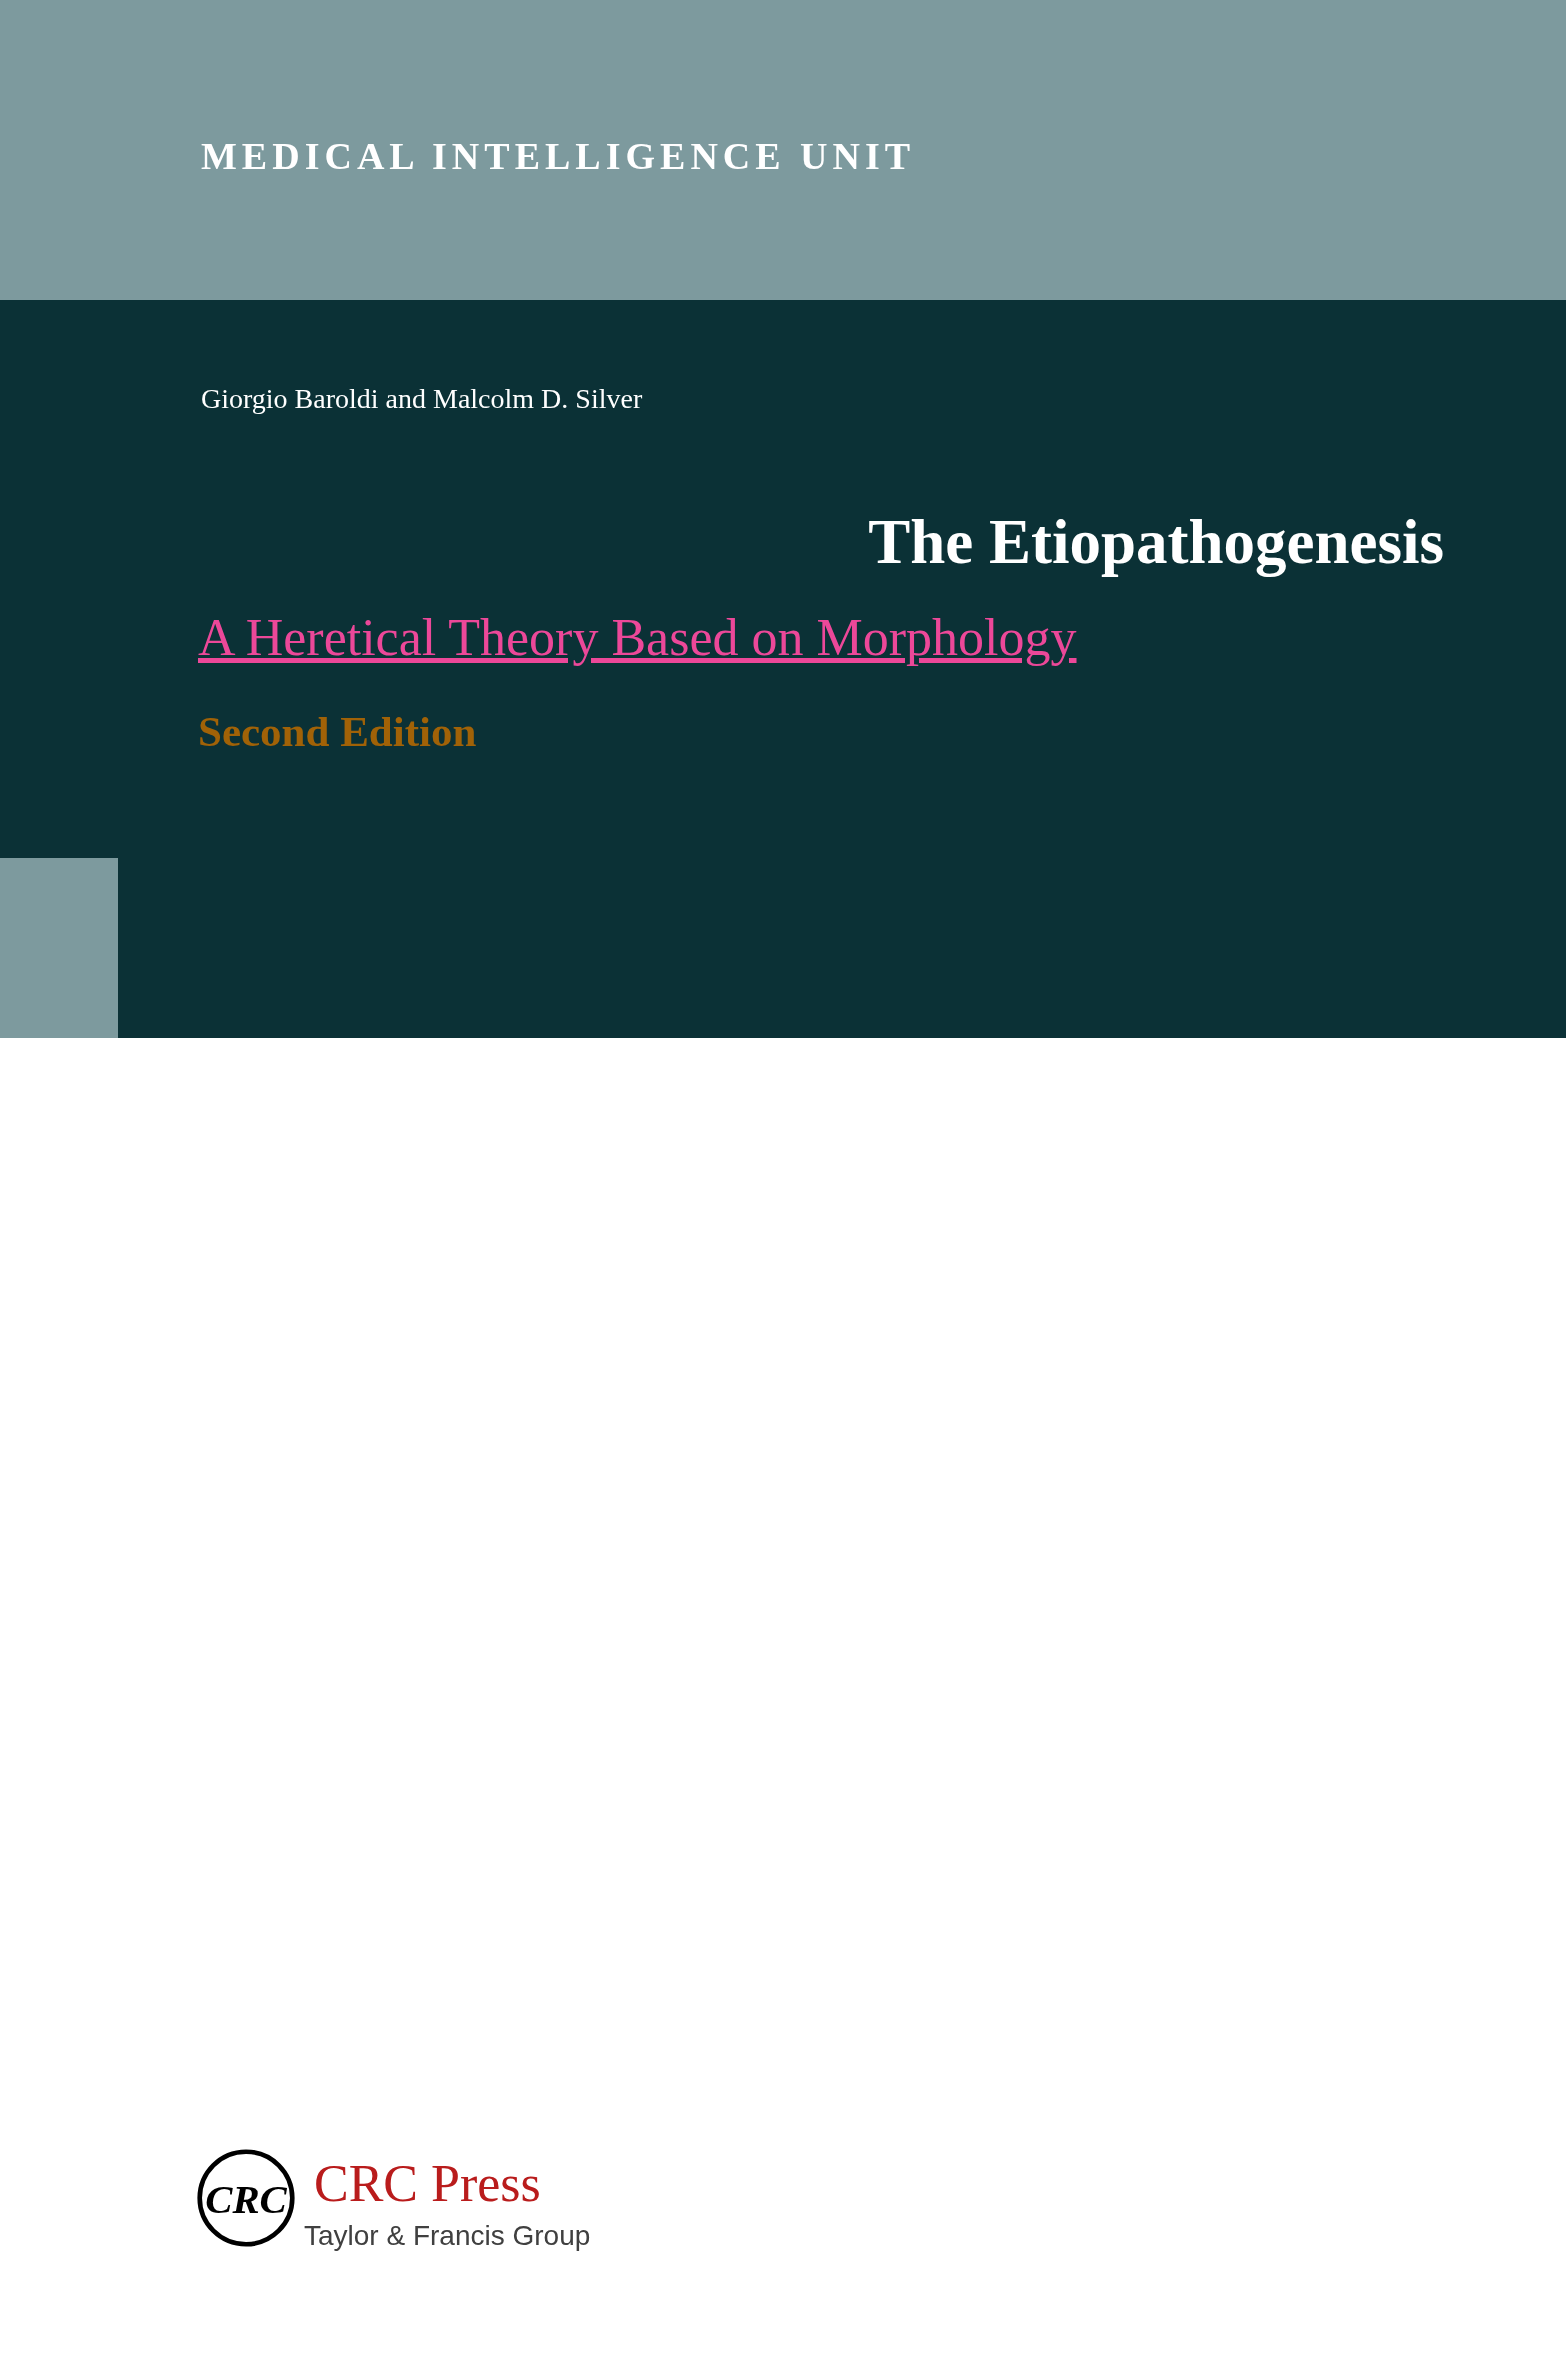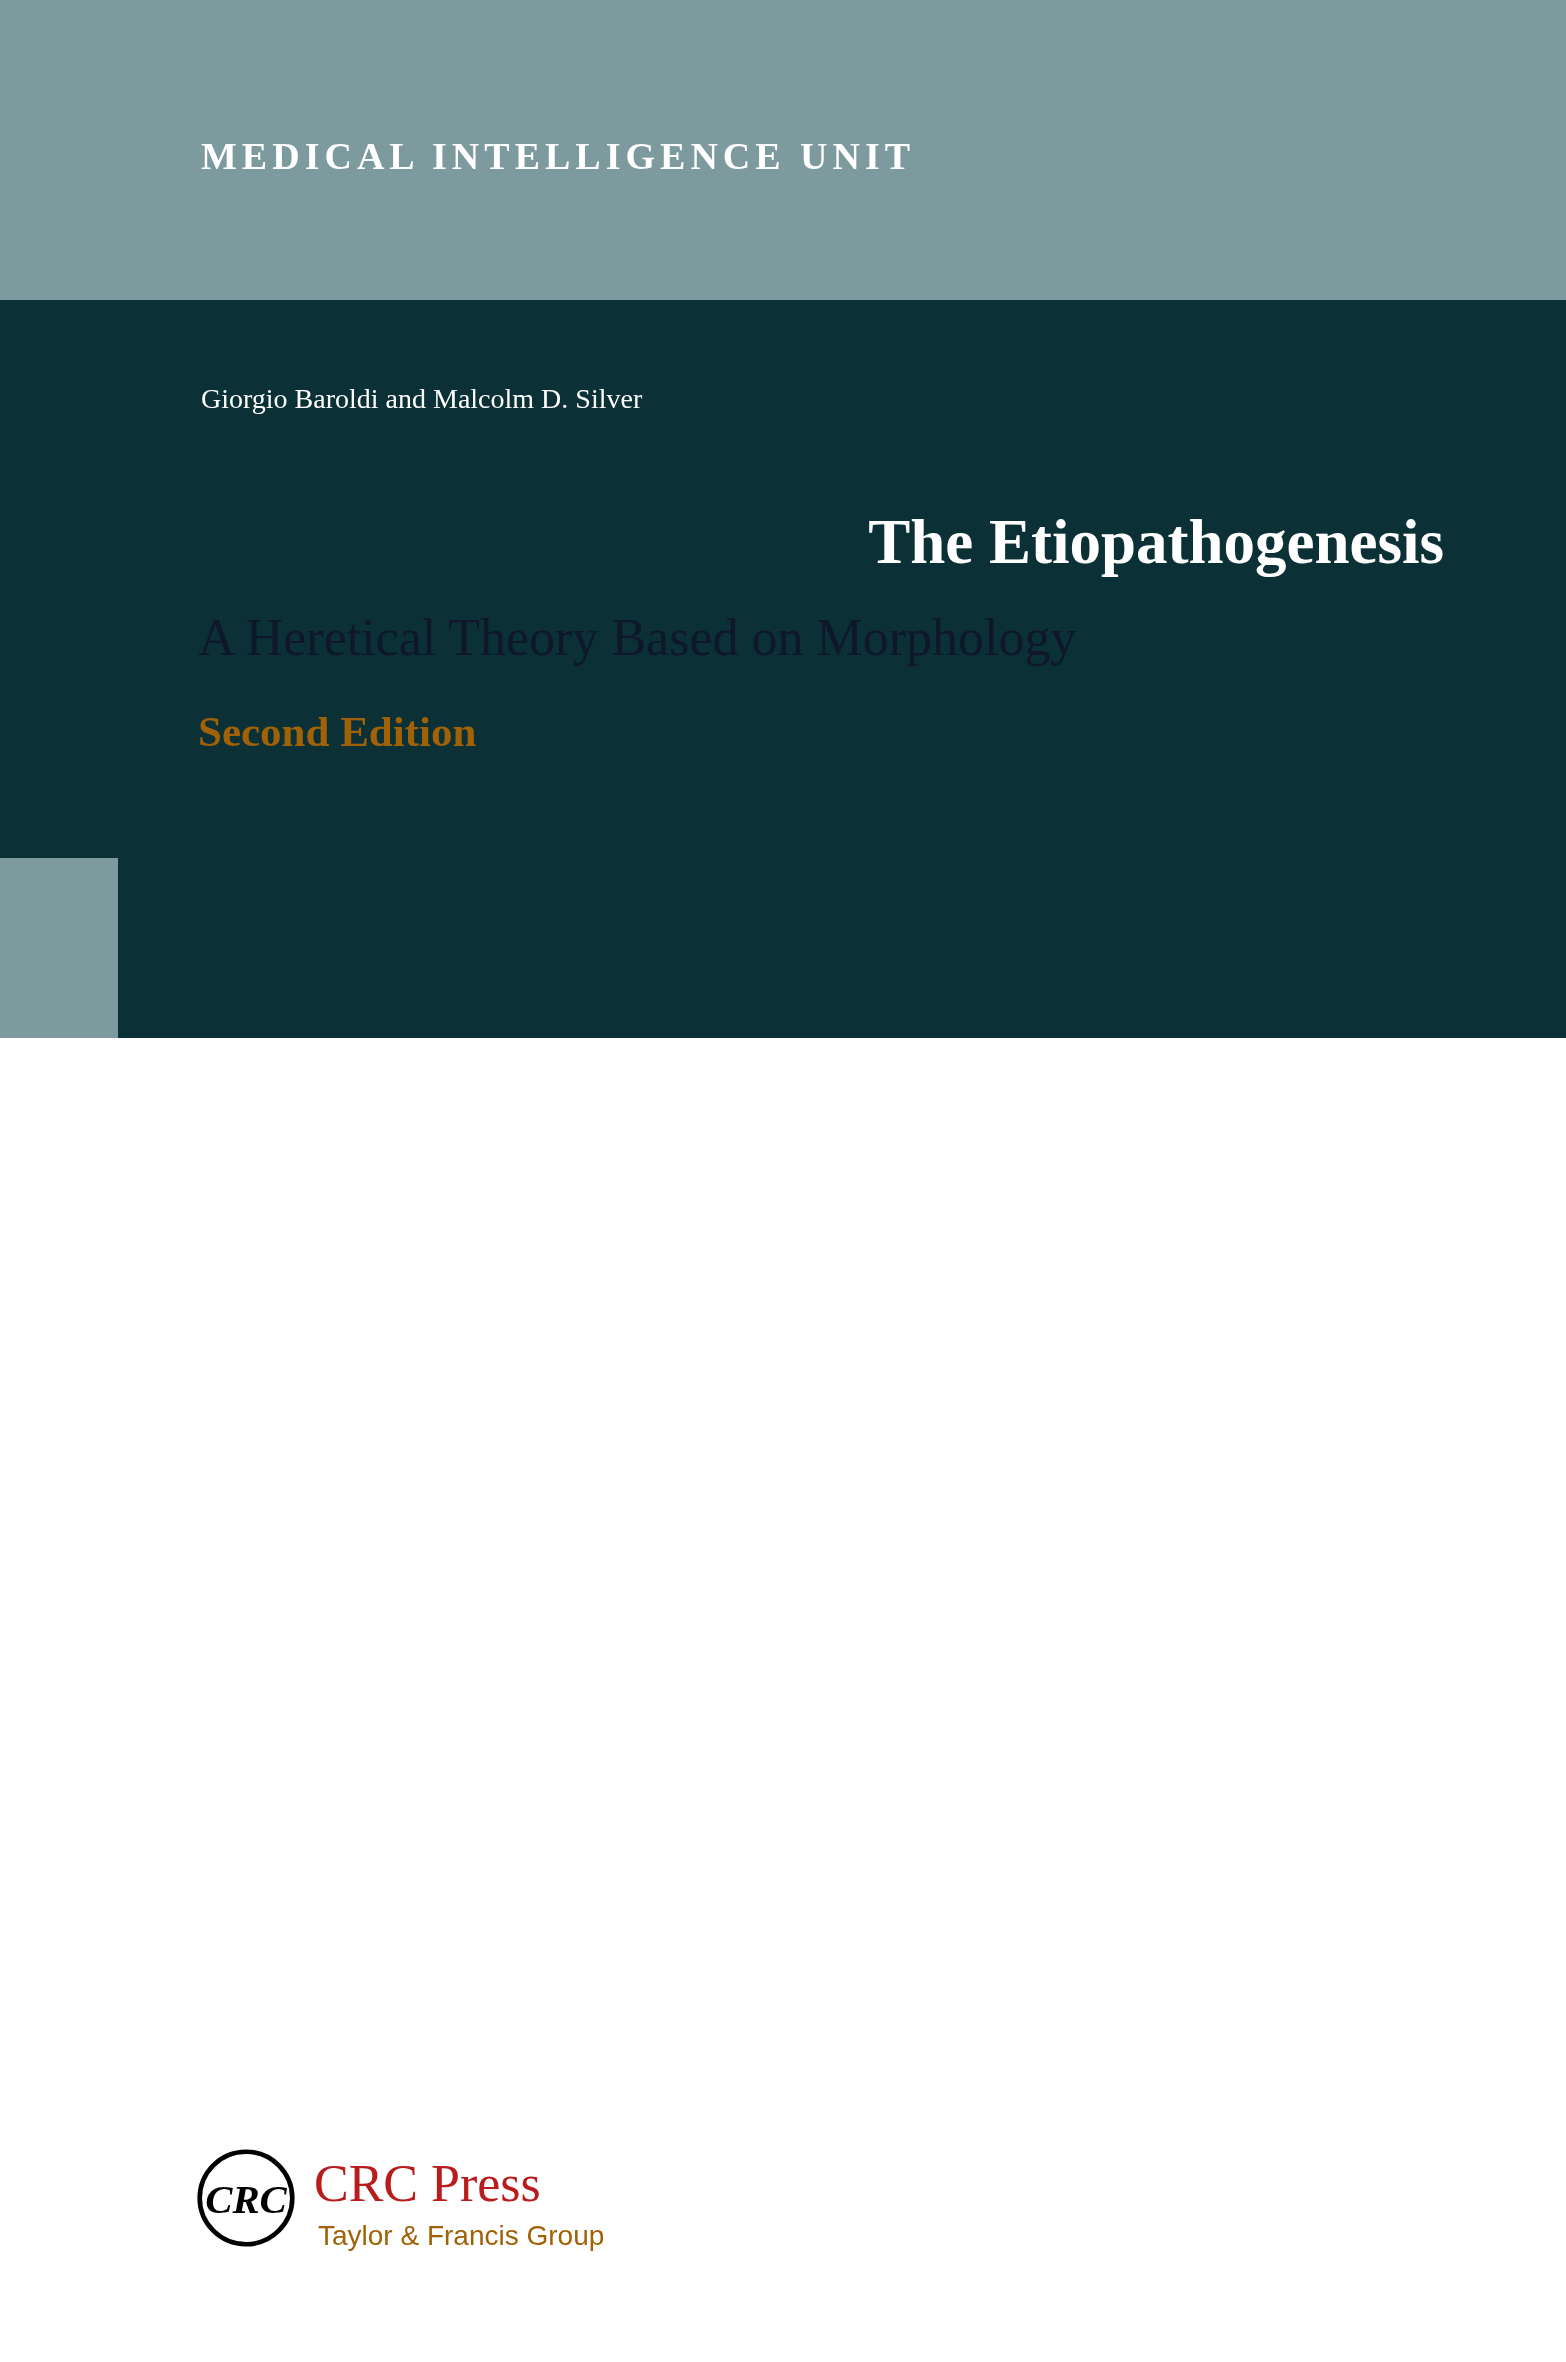--- a/index.html
+++ b/index.html
@@ -85,23 +85,24 @@
     font-size: 63px;
     line-height: 79px;
     color: #ffffff;
     white-space: nowrap;
     text-align: right;
   }
   .subtitle-line {
     font-family: "Liberation Serif", serif;
     font-size: 52px;
     line-height: 89px;
-    color: #0f172a;
+    color: #ec4899;
     white-space: nowrap;
     margin-top: 11px;
+    text-decoration: underline;
   }
   .edition-line {
     font-family: "Liberation Serif", serif;
     font-weight: bold;
     font-size: 43px;
     line-height: 74px;
     color: #a16207;
     white-space: nowrap;
     margin-top: 13px;
   }
@@ -127,25 +128,25 @@
     position: absolute;
     left: 118px;
     top: 13px;
     font-family: "Liberation Serif", serif;
     font-size: 52px;
     color: #b91c1c;
     white-space: nowrap;
   }
   .publisher-group {
     position: absolute;
-    left: 122px;
+    left: 108px;
     top: 79px;
     font-family: "Liberation Sans", sans-serif;
     font-size: 28px;
-    color: #a16207;
+    color: #404040;
     white-space: nowrap;
   }
 </style>
 </head>
 <body>
 
 <div class="cover">
 
   <div class="series-band">
     <div class="series-title">MEDICAL INTELLIGENCE UNIT</div>

